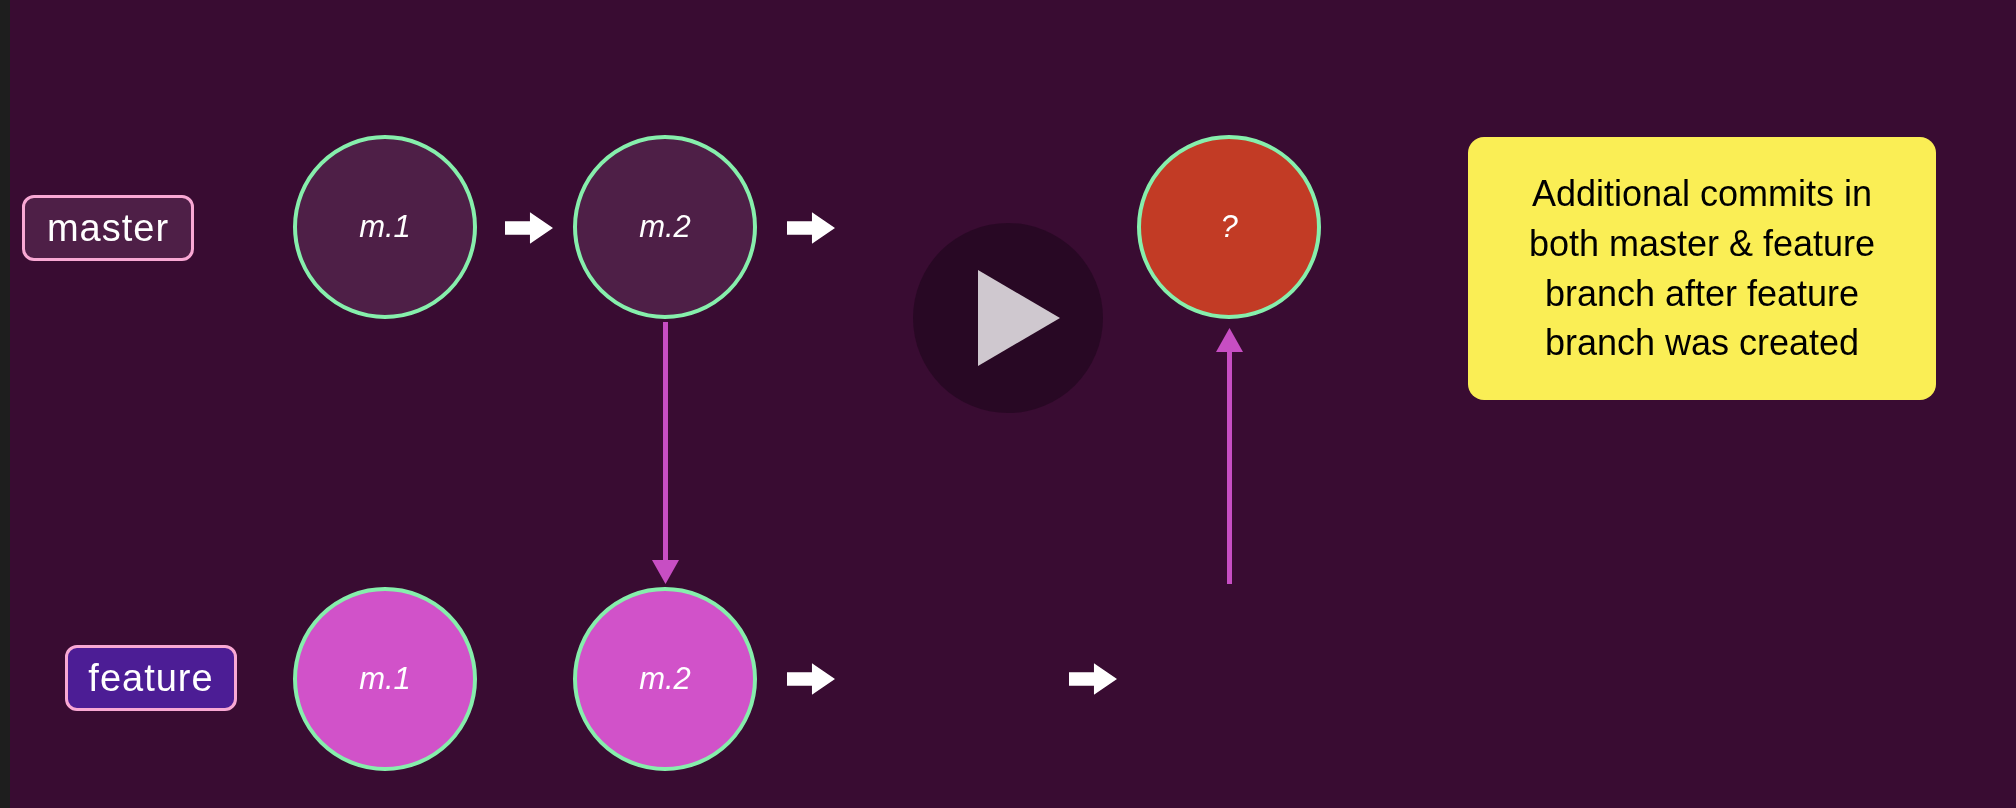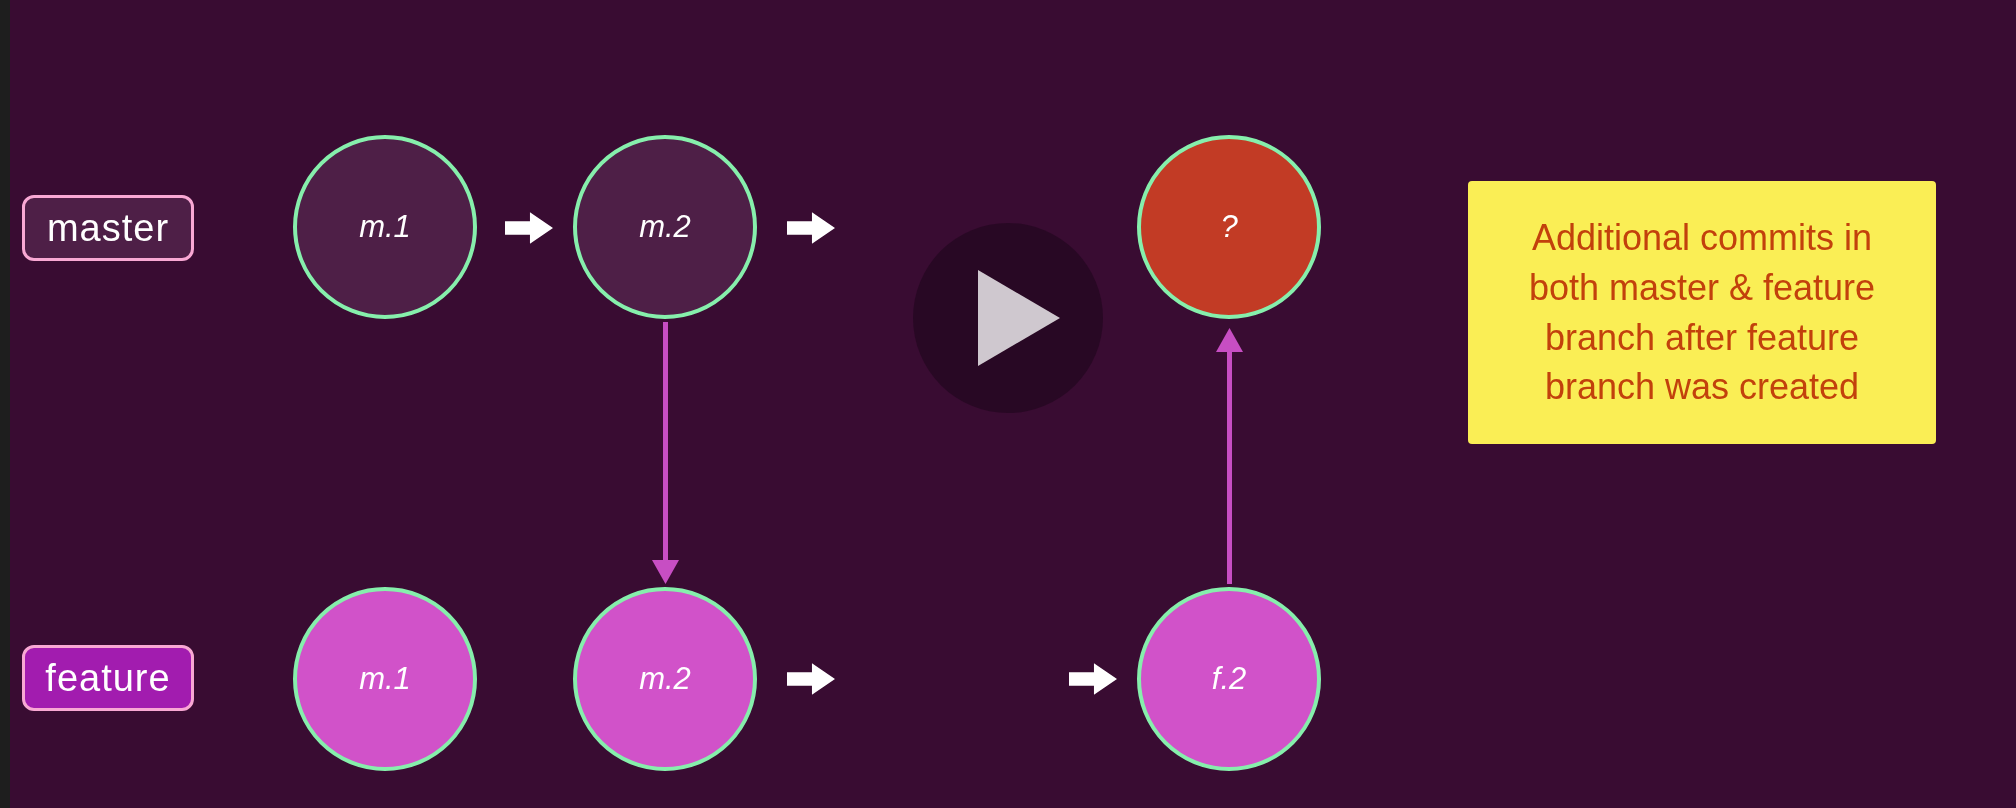--- a/index.html
+++ b/index.html
@@ -35,23 +35,23 @@
   .harrow.row1{top:210px;height:36px;}
   .harrow.row2{top:661px;height:36px;}
 
   .vline{position:absolute;width:5px;background:#c74ec3;}
   .vhead{position:absolute;width:27px;height:24px;background:#c74ec3;}
   .vhead.down{clip-path:polygon(0 0,100% 0,50% 100%);}
   .vhead.up{clip-path:polygon(50% 0,0 100%,100% 100%);}
 
   .note{
     position:absolute;left:1468px;width:468px;box-sizing:border-box;
-    background:#faee55;border-radius:4px;
+    background:#faee55;border-radius:16px;
     display:flex;align-items:center;justify-content:center;text-align:center;
-    color:#c2410c;font-size:36px;line-height:1.38;padding:0 26px;margin-top:44px;
+    color:#000000;font-size:36px;line-height:1.38;padding:0 26px;
   }
   .note-1{top:137px;height:263px;}
   .note-2{top:440px;height:260px;}
 
   .play-scrim{
     position:absolute;left:913px;top:223px;width:190px;height:190px;
     border-radius:50%;background:rgba(28,6,26,0.55);cursor:pointer;
   }
   .play-tri{
     position:absolute;left:978px;top:270px;width:82px;height:96px;
@@ -59,36 +59,35 @@
     clip-path:polygon(0 0,100% 50%,0 100%);pointer-events:none;
   }
 </style>
 </head>
 <body>
 
 <div id="frame">
   <div class="edge-strip"></div>
 
   <div class="branch-badge badge-master" style="background-color: rgb(78, 31, 71);">master</div>
-  <div class="branch-badge badge-feature" style="background-color: #a21caf;">feature</div>
+  <div class="branch-badge badge-feature" style="background-color: #4c1d95; margin-left: 43px;">feature</div>
 
   <div class="vline" style="left:663px;top:322px;height:240px;"></div>
   <div class="vhead down" style="left:652px;top:560px;"></div>
   <div class="vline" style="left:1227px;top:352px;height:232px;"></div>
   <div class="vhead up" style="left:1216px;top:328px;"></div>
 
   <div class="commit row1" style="left: 293px; background-color: rgb(78, 31, 71);">m.1</div>
   <div class="harrow row1" style="left:505px;"></div>
   <div class="commit row1" style="left: 573px; background-color: rgb(78, 31, 71);">m.2</div>
   <div class="harrow row1" style="left:787px;"></div>
   <div class="commit row1" style="left: 1137px; background-color: rgb(194, 59, 37);">?</div>
 
   <div class="commit row2" style="left: 293px; background-color: rgb(209, 82, 201);">m.1</div>
   <div class="commit row2" style="left: 573px; background-color: rgb(209, 82, 201);">m.2</div>
   <div class="harrow row2" style="left:787px;"></div>
   <div class="harrow row2" style="left:1069px;"></div>
-  <div class="commit row2" style="left: 1137px; background-color: rgb(209, 82, 201);">f.2</div>
 
   <div class="note note-1" style="background-color: rgb(250, 238, 85);">Additional commits in both master &amp; feature branch after feature branch was created</div>
 
   <div class="play-scrim"></div>
   <div class="play-tri"></div>
 </div>
 
 </body></html>

